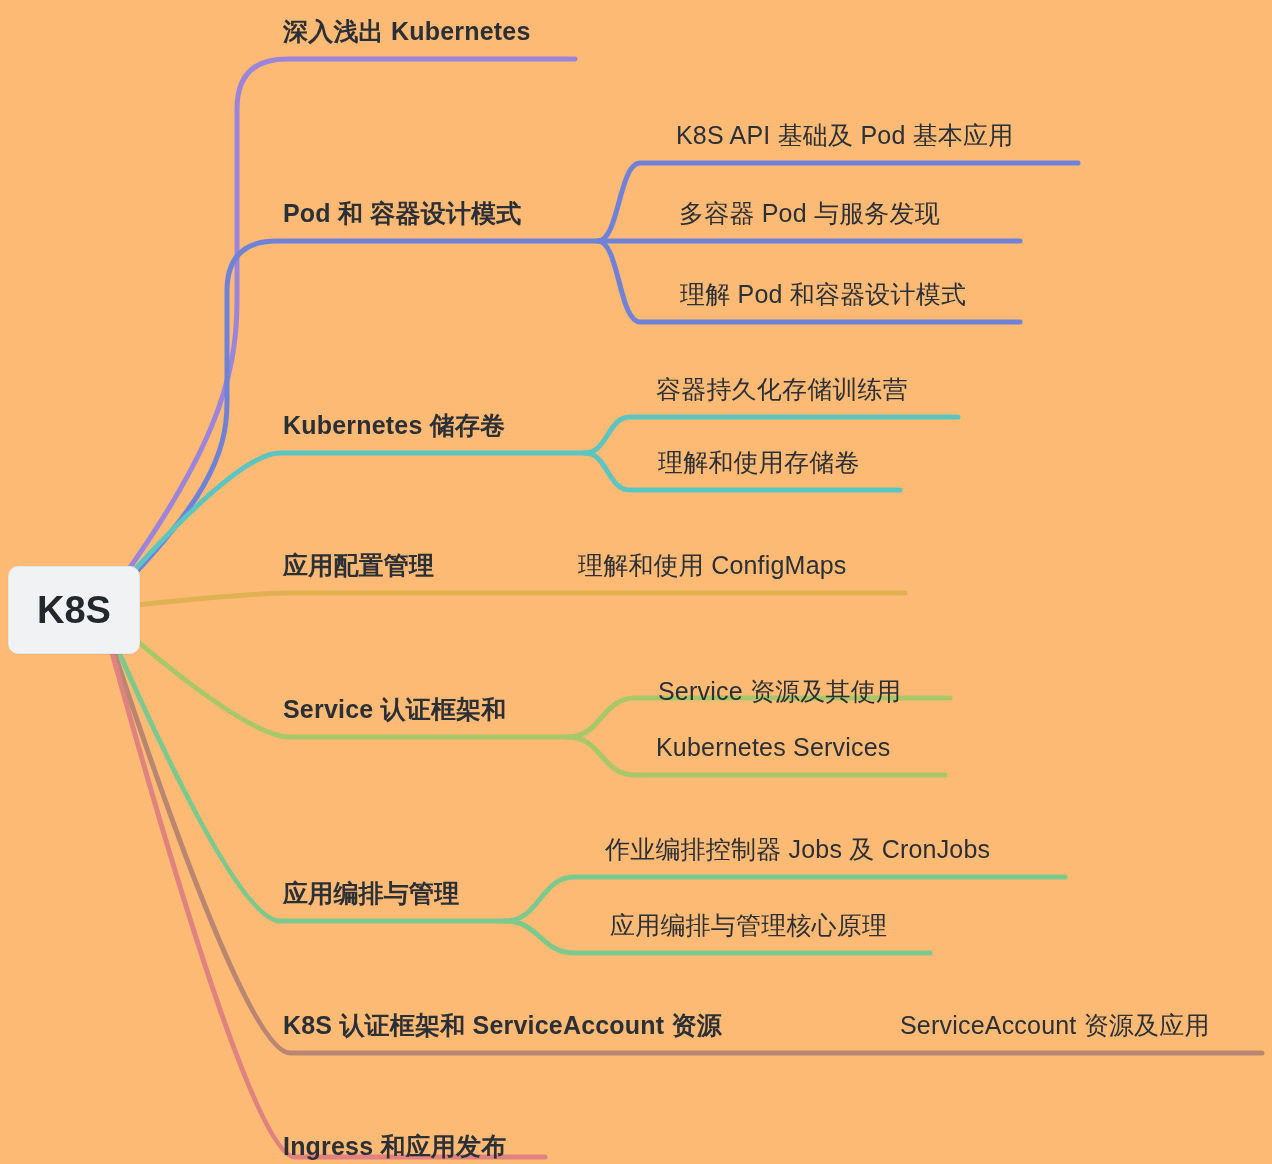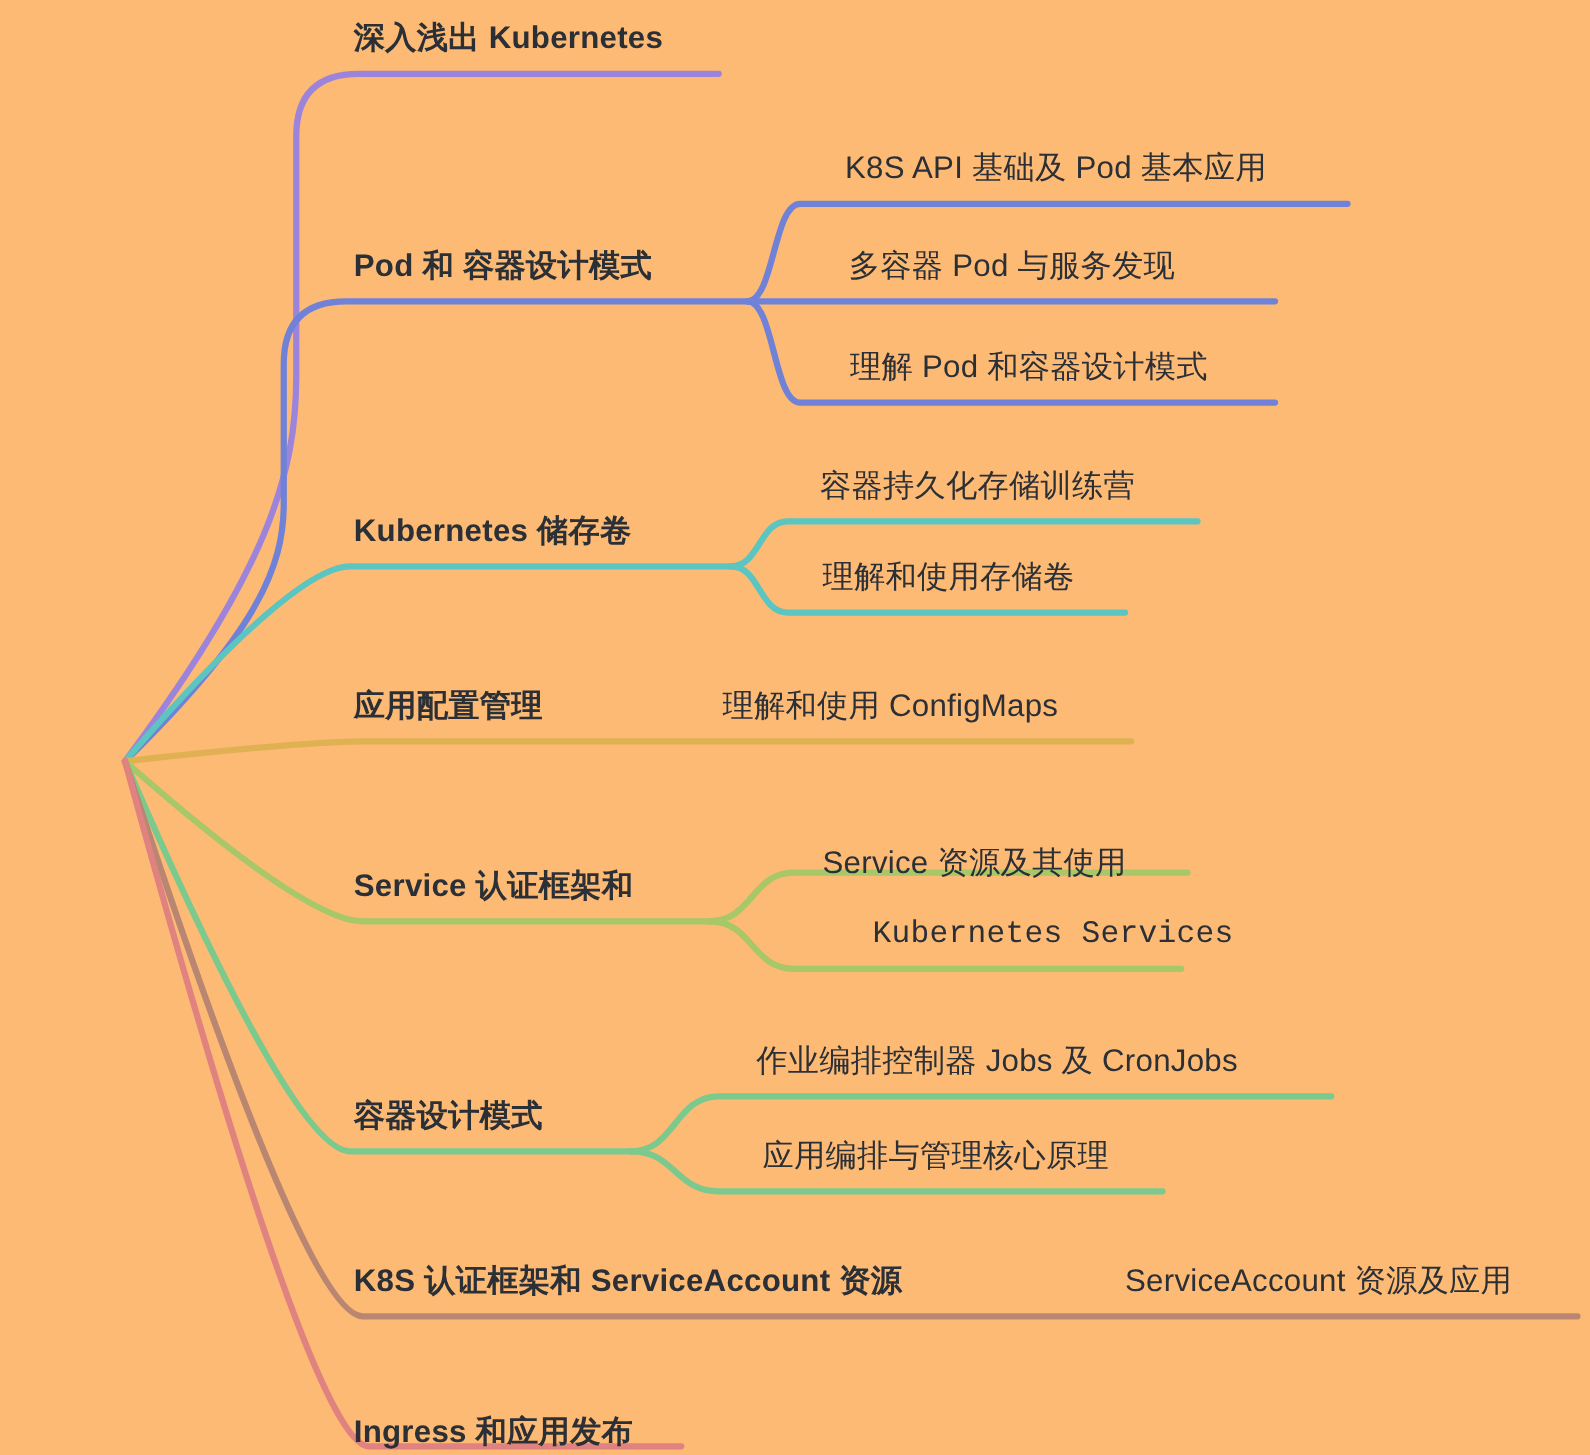--- a/index.html
+++ b/index.html
@@ -45,21 +45,24 @@
       <div class="topic-label child" style="left: 676px; top: 135px;">K8S API 基础及 Pod 基本应用</div>
       <div class="topic-label child" style="left: 679px; top: 213px;">多容器 Pod 与服务发现</div>
       <div class="topic-label child" style="left: 680px; top: 294px;">理解 Pod 和容器设计模式</div>
       <div class="topic-label parent" style="left: 283px; top: 425px;">Kubernetes 储存卷</div>
       <div class="topic-label child" style="left: 656px; top: 389px;">容器持久化存储训练营</div>
       <div class="topic-label child" style="left: 658px; top: 462px;">理解和使用存储卷</div>
       <div class="topic-label parent" style="left: 283px; top: 565px;">应用配置管理</div>
       <div class="topic-label child" style="left: 578px; top: 565px;">理解和使用 ConfigMaps</div>
       <div class="topic-label parent" style="left: 283px; top: 709px;">Service 认证框架和</div>
       <div class="topic-label child" style="left: 658px; top: 691px;">Service 资源及其使用</div>
-      <div class="topic-label child" style="left: 698px; top: 747px; font-family: Liberation Mono, monospace;">Kubernetes Services</div>
-      <div class="topic-label parent" style="left: 283px; top: 893px;">容器设计模式</div>
+      <div class="topic-label child" style="left: 656px; top: 747px;">Kubernetes Services</div>
+      <div class="topic-label parent" style="left: 283px; top: 893px;">应用编排与管理</div>
       <div class="topic-label child" style="left: 605px; top: 849px;">作业编排控制器 Jobs 及 CronJobs</div>
       <div class="topic-label child" style="left: 610px; top: 925px;">应用编排与管理核心原理</div>
       <div class="topic-label parent" style="left: 283px; top: 1025px;">K8S 认证框架和 ServiceAccount 资源</div>
       <div class="topic-label child" style="left: 900px; top: 1025px;">ServiceAccount 资源及应用</div>
       <div class="topic-label parent" style="left: 283px; top: 1129px; margin-top: 17px;">Ingress 和应用发布</div>
     </div>
+  <div class="root-node" id="rootNode" style="left: 8px; top: 566px; width: 130px; height: 86px; background: rgb(241, 242, 244); border-color: rgb(228, 230, 234);">
+    <span>K8S</span>
+  </div>
 </div>
 
 </body></html>

